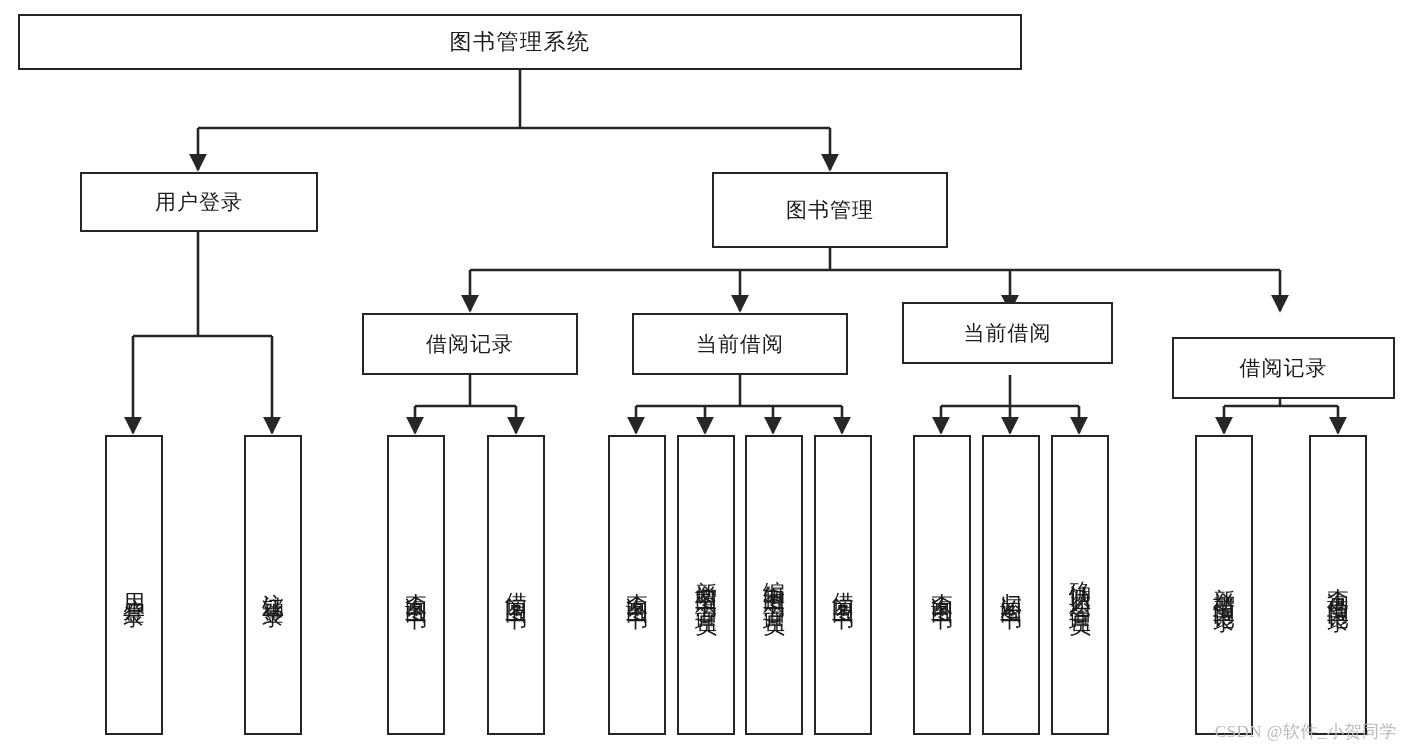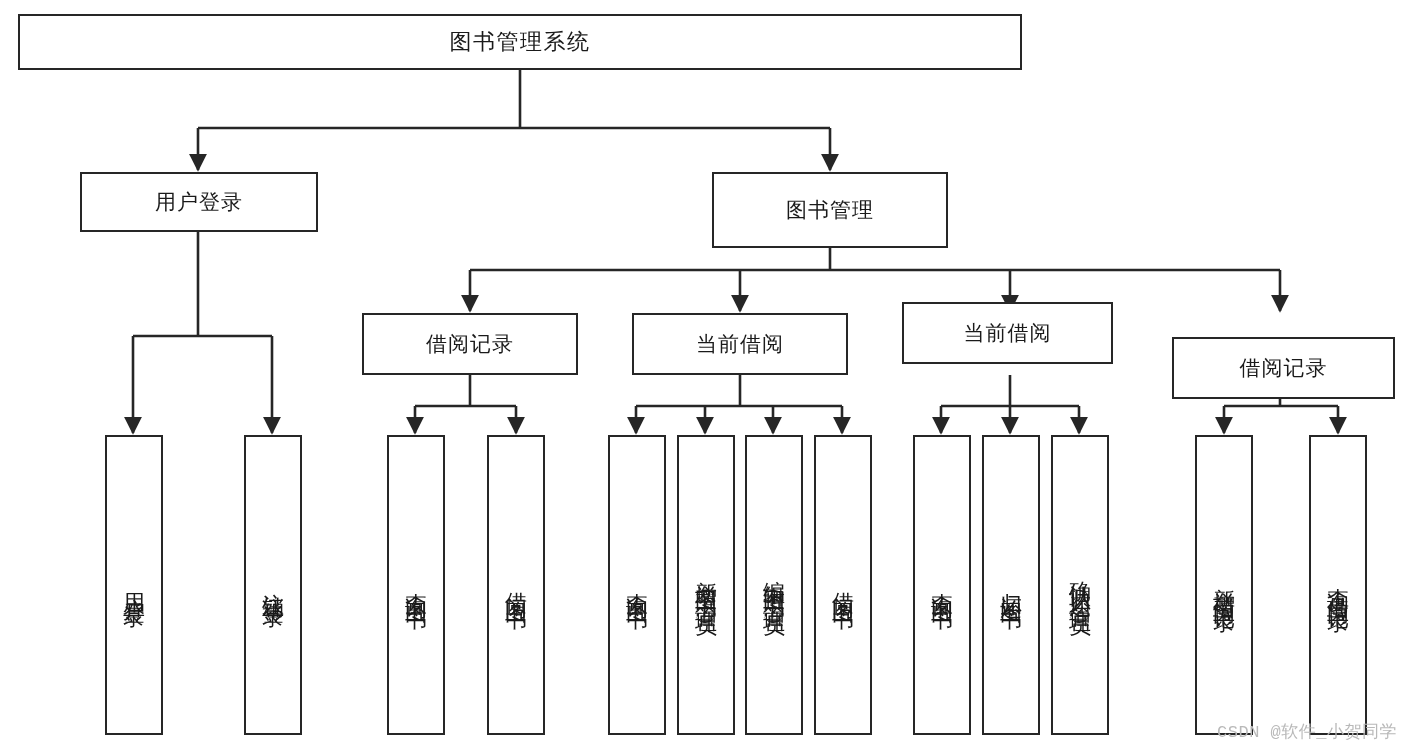--- a/index.html
+++ b/index.html
@@ -69,21 +69,21 @@
   }
   .watermark {
     position: absolute;
     right: 8px;
     bottom: 4px;
     font-size: 17px;
     color: #b9b9b9;
     letter-spacing: 0.5px;
     white-space: nowrap;
     z-index: 5;
-    font-family: Liberation Mono, monospace;
+    font-family: Liberation Serif, serif;
   }
 </style>
 </head>
 <body>
 
 <div id="canvas">
 
   <svg id="edges" viewBox="0 0 1405 747" width="1405" height="747" xmlns="http://www.w3.org/2000/svg">
     <defs>
       <marker id="arrow" viewBox="0 0 10 10" refX="9" refY="5" markerWidth="7" markerHeight="7" orient="auto-start-reverse">

